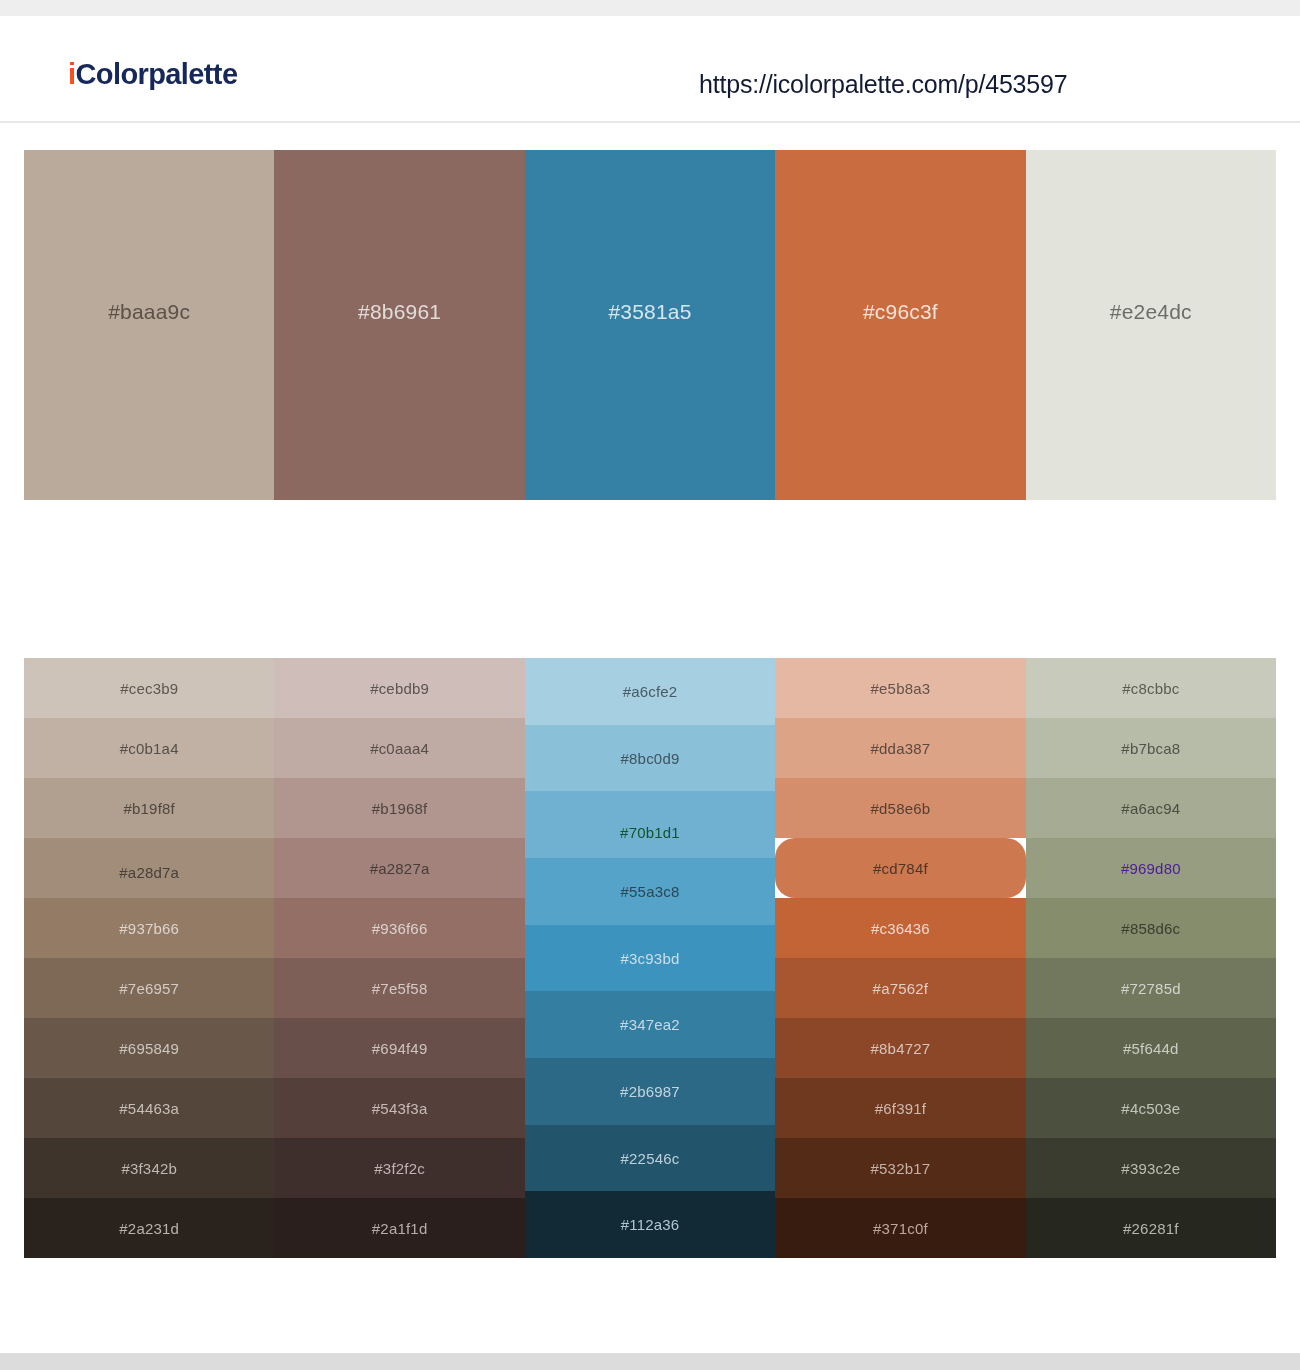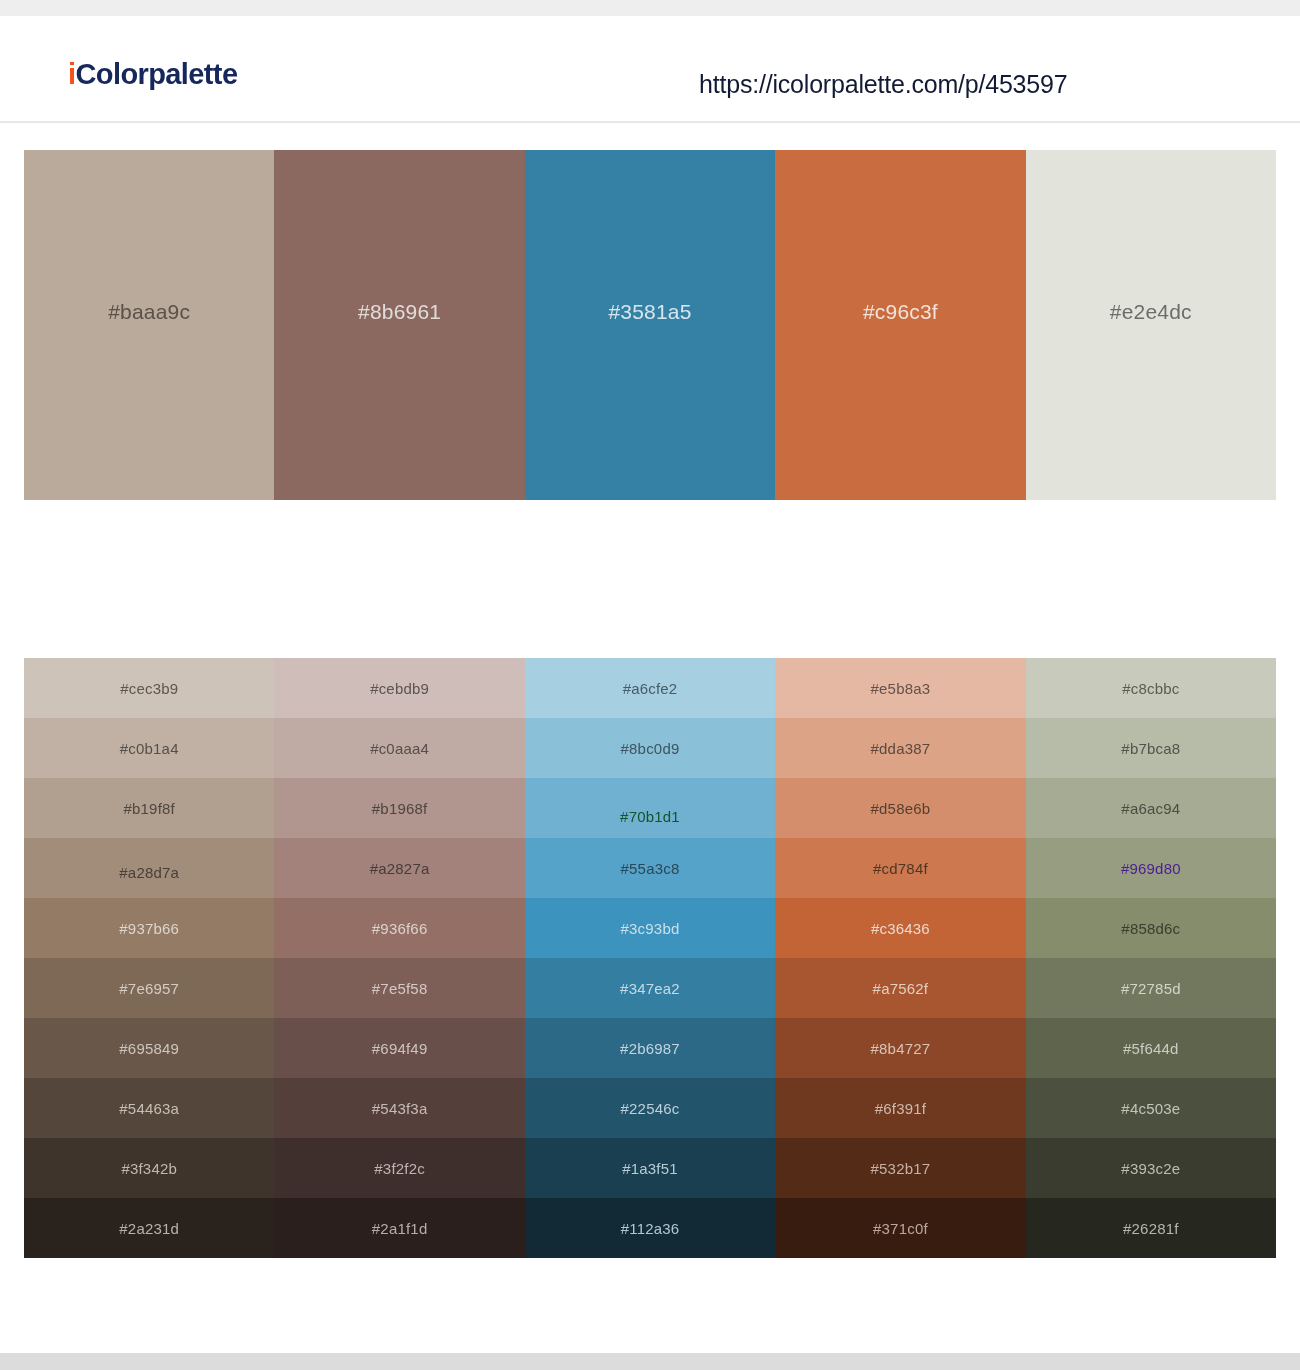--- a/index.html
+++ b/index.html
@@ -217,38 +217,35 @@
         </div>
         <div class="shade-cell" style="background: rgb(52, 126, 162);">
           <span style="color: rgb(199, 218, 228);">#347ea2</span>
         </div>
         <div class="shade-cell" style="background: rgb(43, 105, 135);">
           <span style="color: rgb(194, 213, 223);">#2b6987</span>
         </div>
         <div class="shade-cell" style="background: rgb(34, 84, 108);">
           <span style="color: rgb(189, 208, 218);">#22546c</span>
         </div>
-        <div class="shade-cell" style="background: rgb(26, 63, 81);">
-          <span style="color: rgb(184, 203, 213);">#1a3f51</span>
-        </div>
         <div class="shade-cell" style="background: rgb(17, 42, 54);">
           <span style="color: rgb(179, 198, 208);">#112a36</span>
         </div>
       </div>
       <div class="shade-col">
         <div class="shade-cell" style="background: rgb(229, 184, 163);">
           <span style="color: rgb(100, 82, 74);">#e5b8a3</span>
         </div>
         <div class="shade-cell" style="background: rgb(221, 163, 135);">
           <span style="color: rgb(93, 72, 61);">#dda387</span>
         </div>
         <div class="shade-cell" style="background: rgb(213, 142, 107); justify-content: center;">
           <span style="color: rgb(85, 63, 49);">#d58e6b</span>
         </div>
-        <div class="shade-cell" style="background: rgb(205, 120, 79);">
+        <div class="shade-cell" style="background: rgb(205, 120, 79); border-radius: 20px;">
           <span style="color: rgb(77, 54, 39);">#cd784f</span>
         </div>
         <div class="shade-cell" style="background: rgb(195, 100, 54);">
           <span style="color: rgb(236, 216, 205);">#c36436</span>
         </div>
         <div class="shade-cell" style="background: rgb(167, 86, 47);">
           <span style="color: rgb(226, 205, 194);">#a7562f</span>
         </div>
         <div class="shade-cell" style="background: rgb(139, 71, 39);">
           <span style="color: rgb(216, 195, 184);">#8b4727</span>

